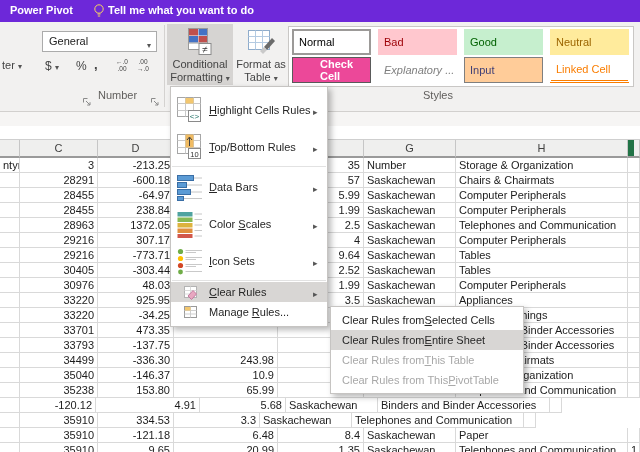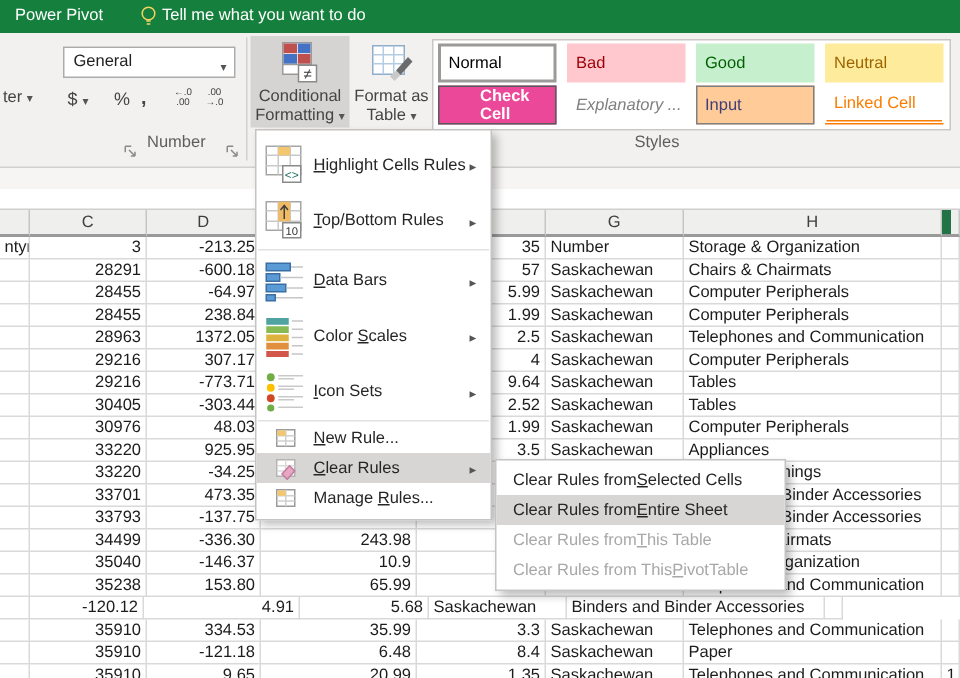--- a/index.html
+++ b/index.html
@@ -1,19 +1,19 @@
 <!DOCTYPE html>
 <html><head>
 <meta charset="utf-8">
 <style>
   html,body{margin:0;padding:0;background:#888;}
   #app{position:relative;width:640px;height:452px;overflow:hidden;background:#fff;
        font-family:"Liberation Sans",sans-serif;-webkit-font-smoothing:antialiased;}
   
-  #titlebar{position:absolute;left:0;top:0;width:640px;height:22px;background:#15803d;color:#fff;}
+  #titlebar{position:absolute;left:0;top:0;width:640px;height:22px;background:#6d28d9;color:#fff;font-weight:bold;}
   #pp-tab{position:absolute;left:10px;top:4px;font-size:11px;}
   #bulb{position:absolute;left:92px;top:3px;width:14px;height:16px;}
   #tellme{position:absolute;left:108px;top:4px;font-size:11px;}
   
   #ribbon{position:absolute;left:0;top:22px;width:640px;height:90px;background:#f2f1f0;border-bottom:1px solid #d2d0ce;box-sizing:border-box;}
   .grp-label{position:absolute;font-size:11px;color:#605e5c;text-align:left;}
   #lbl-number{left:98px;top:67px;width:58px;}
   #lbl-styles{left:423px;top:67px;width:80px;}
   #clipped-left{position:absolute;left:2px;top:37px;font-size:11px;color:#444;}
   #general-box{position:absolute;left:42px;top:9px;width:115px;height:21px;background:#fff;border:1px solid #ababab;box-sizing:border-box;font-size:11px;color:#222;line-height:19px;padding-left:6px;}
@@ -329,21 +329,20 @@
           <div class="cell c3 al-r">4.91</div>
           <div class="cell c4 al-r">5.68</div>
           <div class="cell c5 al-l">Saskachewan</div>
           <div class="cell c6 al-l">Binders and Binder Accessories</div>
           <div class="cell c7 al-l"></div>
         </div>
         <div class="srow">
           <div class="cell c0 al-l"></div>
           <div class="cell c1 al-r">35910</div>
           <div class="cell c2 al-r">334.53</div>
-          <div class="cell c3 al-r">35.99</div>
           <div class="cell c4 al-r">3.3</div>
           <div class="cell c5 al-l">Saskachewan</div>
           <div class="cell c6 al-l">Telephones and Communication</div>
           <div class="cell c7 al-l"></div>
         </div>
         <div class="srow">
           <div class="cell c0 al-l"></div>
           <div class="cell c1 al-r">35910</div>
           <div class="cell c2 al-r">-121.18</div>
           <div class="cell c3 al-r">6.48</div>
@@ -431,30 +430,20 @@
             <circle cx="5.5" cy="12.5" r="2.6" fill="#ffc000"></circle>
             <circle cx="5.5" cy="19.5" r="2.6" fill="#d24726"></circle>
             <circle cx="5.5" cy="26" r="2.4" fill="#70ad47"></circle>
             <path d="M10.5 4.5 H27 M10.5 6.5 H21 M10.5 11.5 H27 M10.5 13.5 H21 M10.5 18.5 H27 M10.5 20.5 H21 M10.5 25.5 H27" stroke="#c9c9c9" fill="none"></path>
           </svg>
         </span>
         <span class="menu-label"><u>I</u>con Sets</span>
         <span class="menu-arrow"></span>
       </div>
       <div class="menu-sep"></div>
-      <div class="menu-item small">
-        <span class="menu-icon">
-          <svg width="15" height="15" viewBox="0 0 15 15">
-            <rect x="1.5" y="1.5" width="12" height="11" fill="#fff" stroke="#9a9a9a"></rect>
-            <path d="M1.5 5.5 H13.5 M1.5 9 H13.5 M7.5 1.5 V12.5" stroke="#cfcfcf" fill="none"></path>
-            <rect x="2" y="2" width="5.5" height="3.5" fill="#f3c76f"></rect>
-          </svg>
-        </span>
-        <span class="menu-label"><u>N</u>ew Rule...</span>
-      </div>
       <div class="menu-item small hl">
         <span class="menu-icon">
           <svg width="15" height="15" viewBox="0 0 15 15">
             <rect x="1.5" y="1.5" width="12" height="11" fill="#fff" stroke="#b3b3b3"></rect>
             <path d="M1.5 5.5 H13.5 M1.5 9 H13.5 M7.5 1.5 V12.5" stroke="#dadada" fill="none"></path>
             <polygon points="5,11 10,5.5 13.5,9 8.5,14.5" fill="#e8a7c0" stroke="#c27ba0"></polygon>
           </svg>
         </span>
         <span class="menu-label"><u>C</u>lear Rules</span>
         <span class="menu-arrow"></span>

